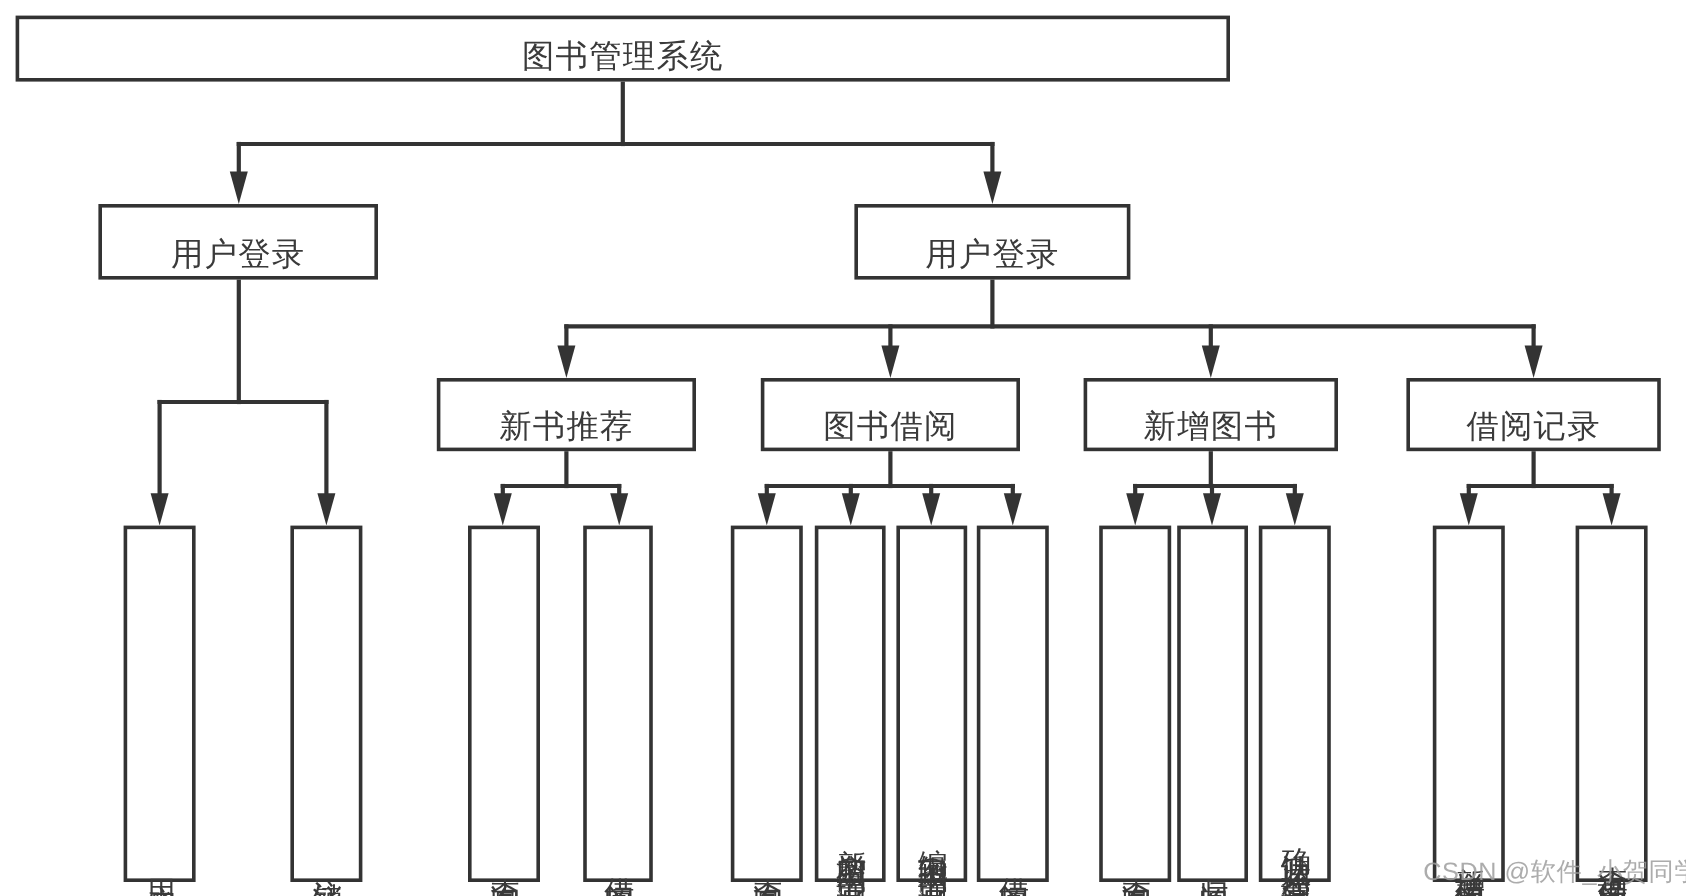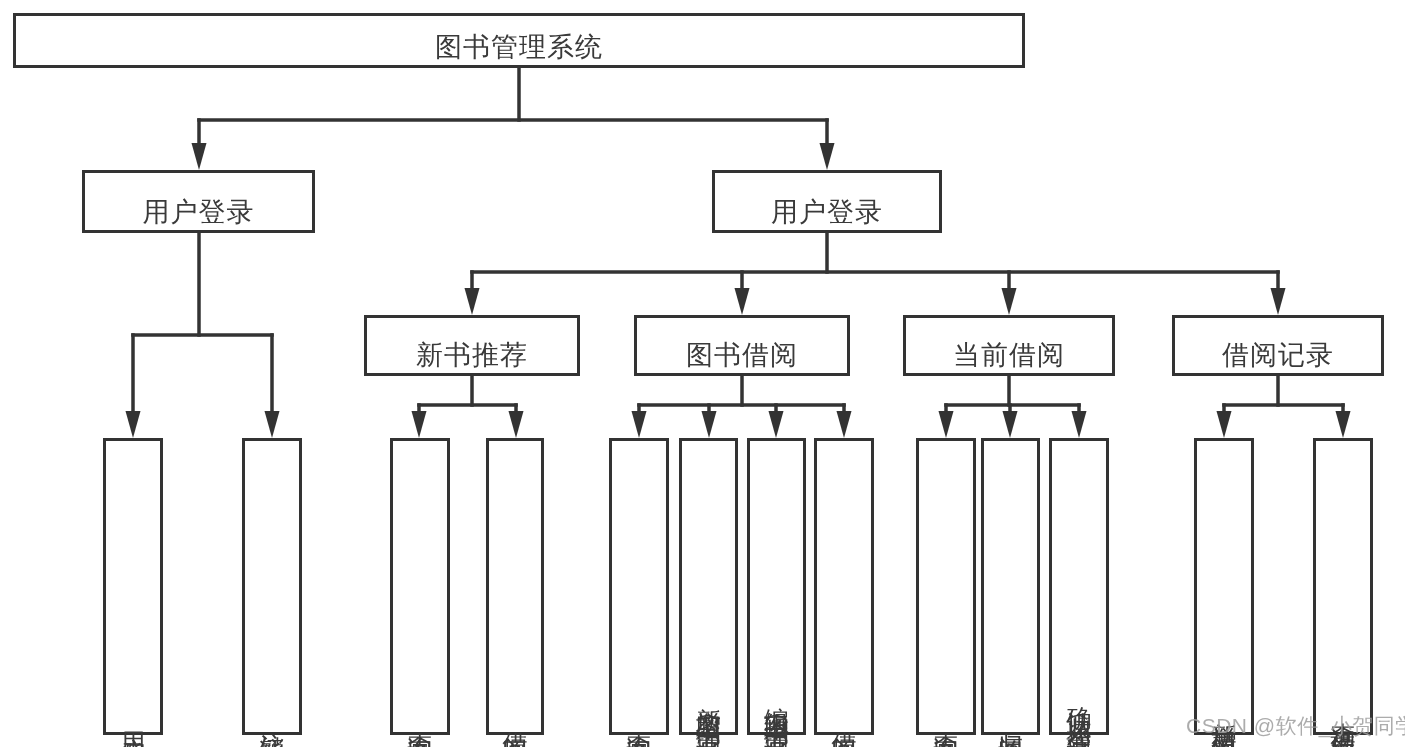--- a/index.html
+++ b/index.html
@@ -113,21 +113,21 @@
     <span>用户登录</span>
   </div>
 
   <div class="node h" style="left:634px;top:315px;width:216px;height:61px">
     <span>图书借阅</span>
   </div>
   <div class="node h" style="left:364px;top:315px;width:216px;height:61px">
     <span>新书推荐</span>
   </div>
   <div class="node h" style="left:903px;top:315px;width:212px;height:61px">
-    <span>当前借阅</span>
+    <span>新增图书</span>
   </div>
   <div class="node h" style="left:1172px;top:315px;width:212px;height:61px">
     <span>借阅记录</span>
   </div>
 
   <div class="node v" style="left:103px;top:438px;width:60px;height:297px">
     <span>用户登录</span>
   </div>
   <div class="node v" style="left:242px;top:438px;width:60px;height:297px">
     <span>注销登录</span>

